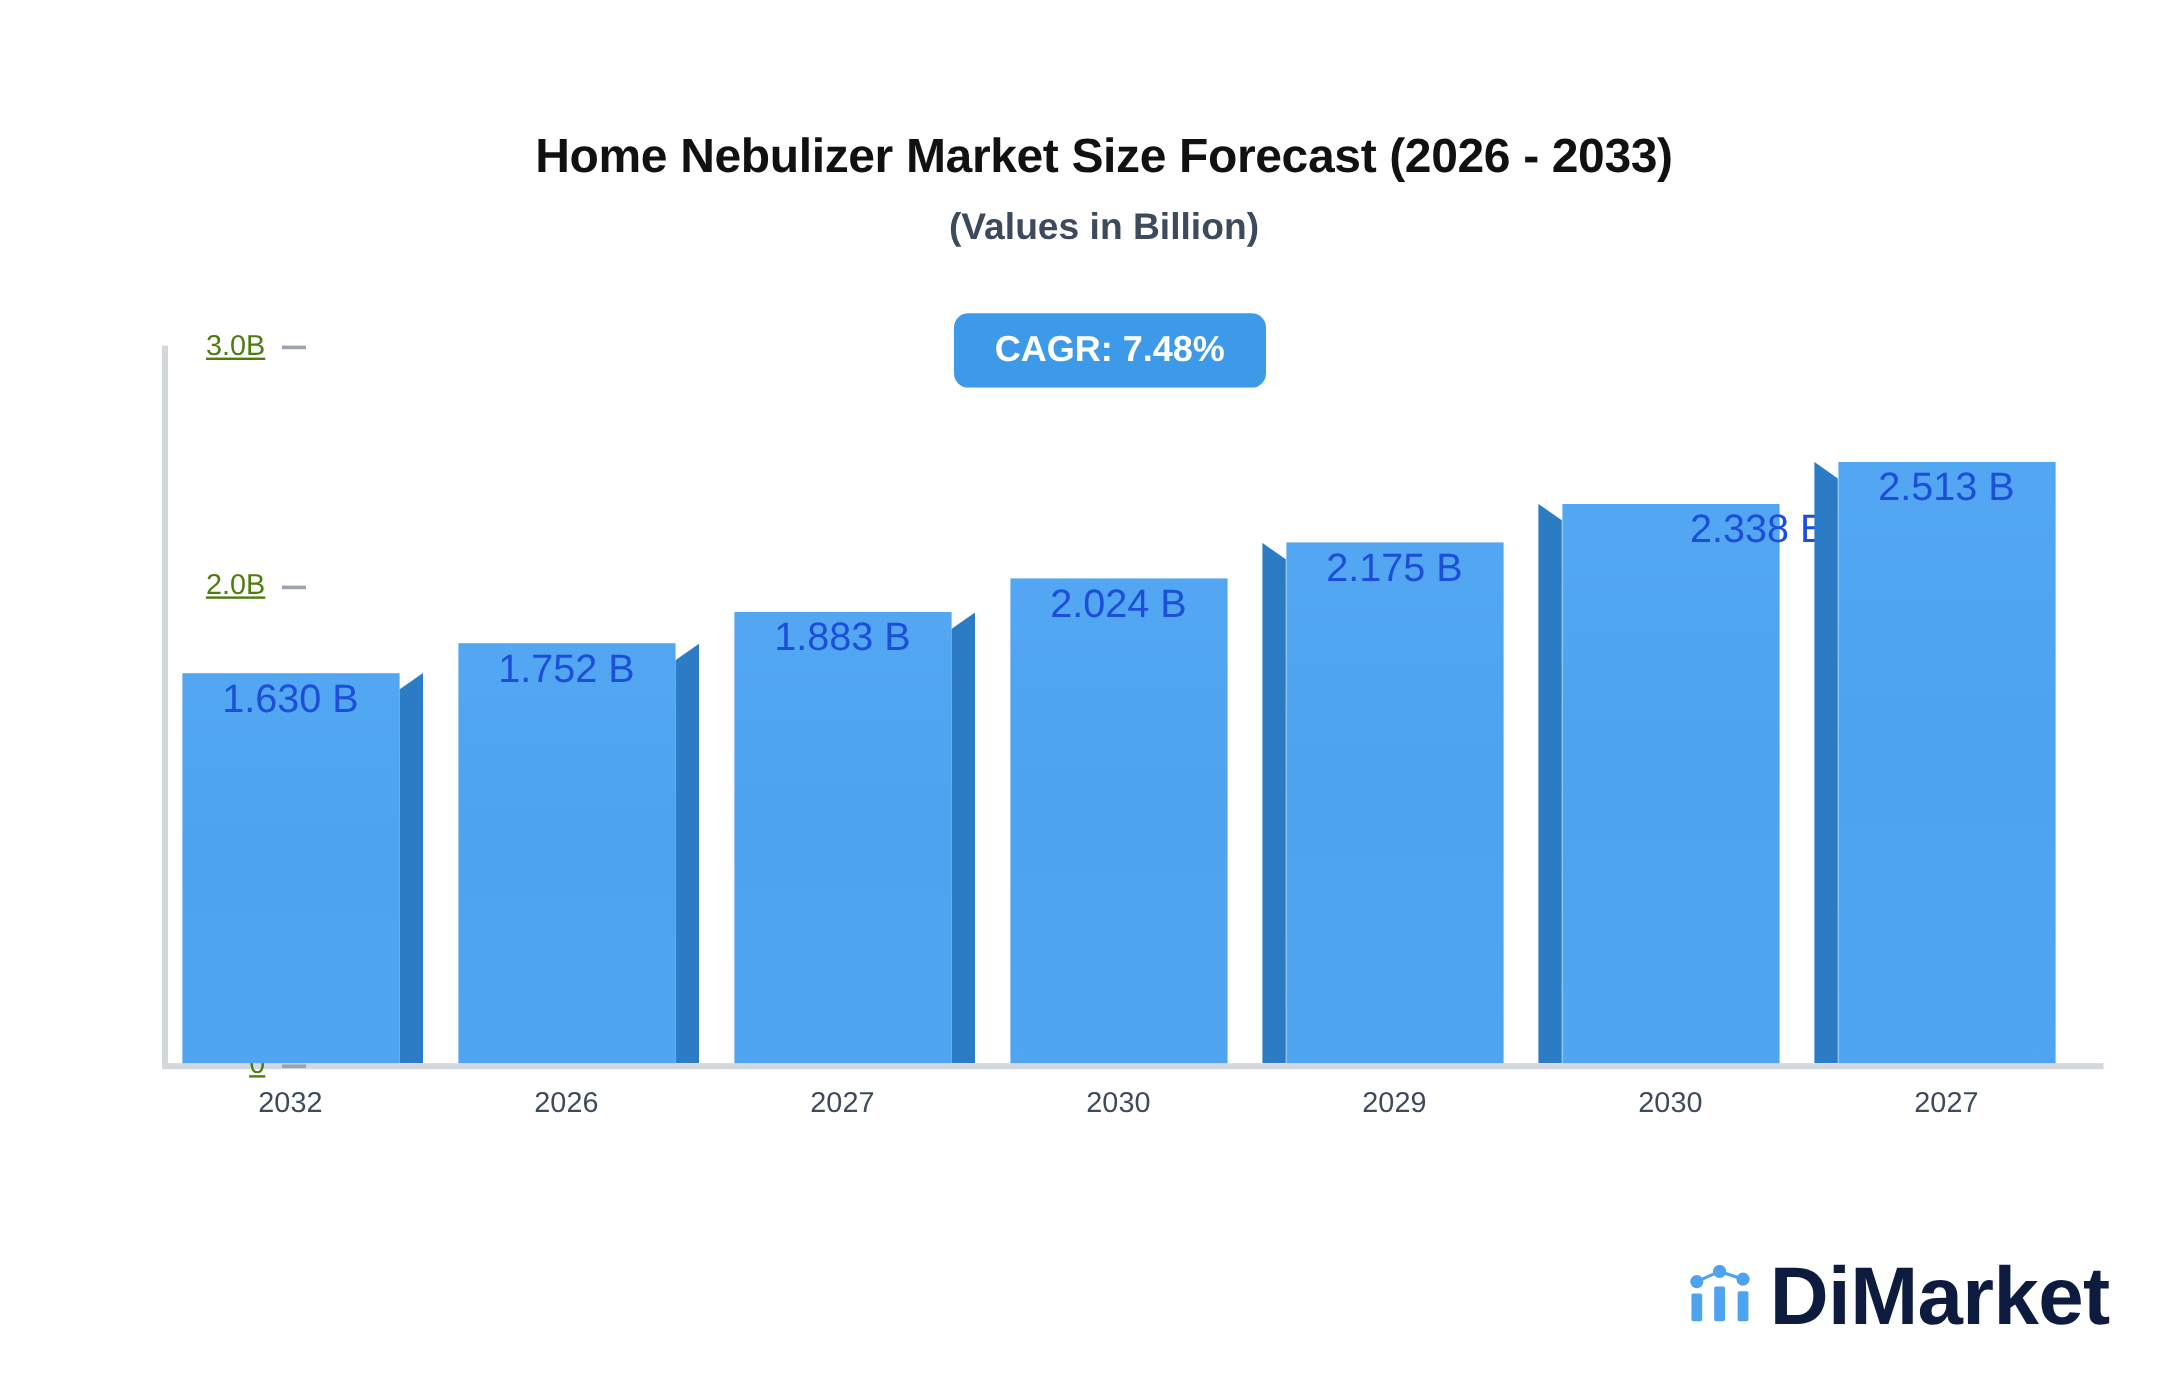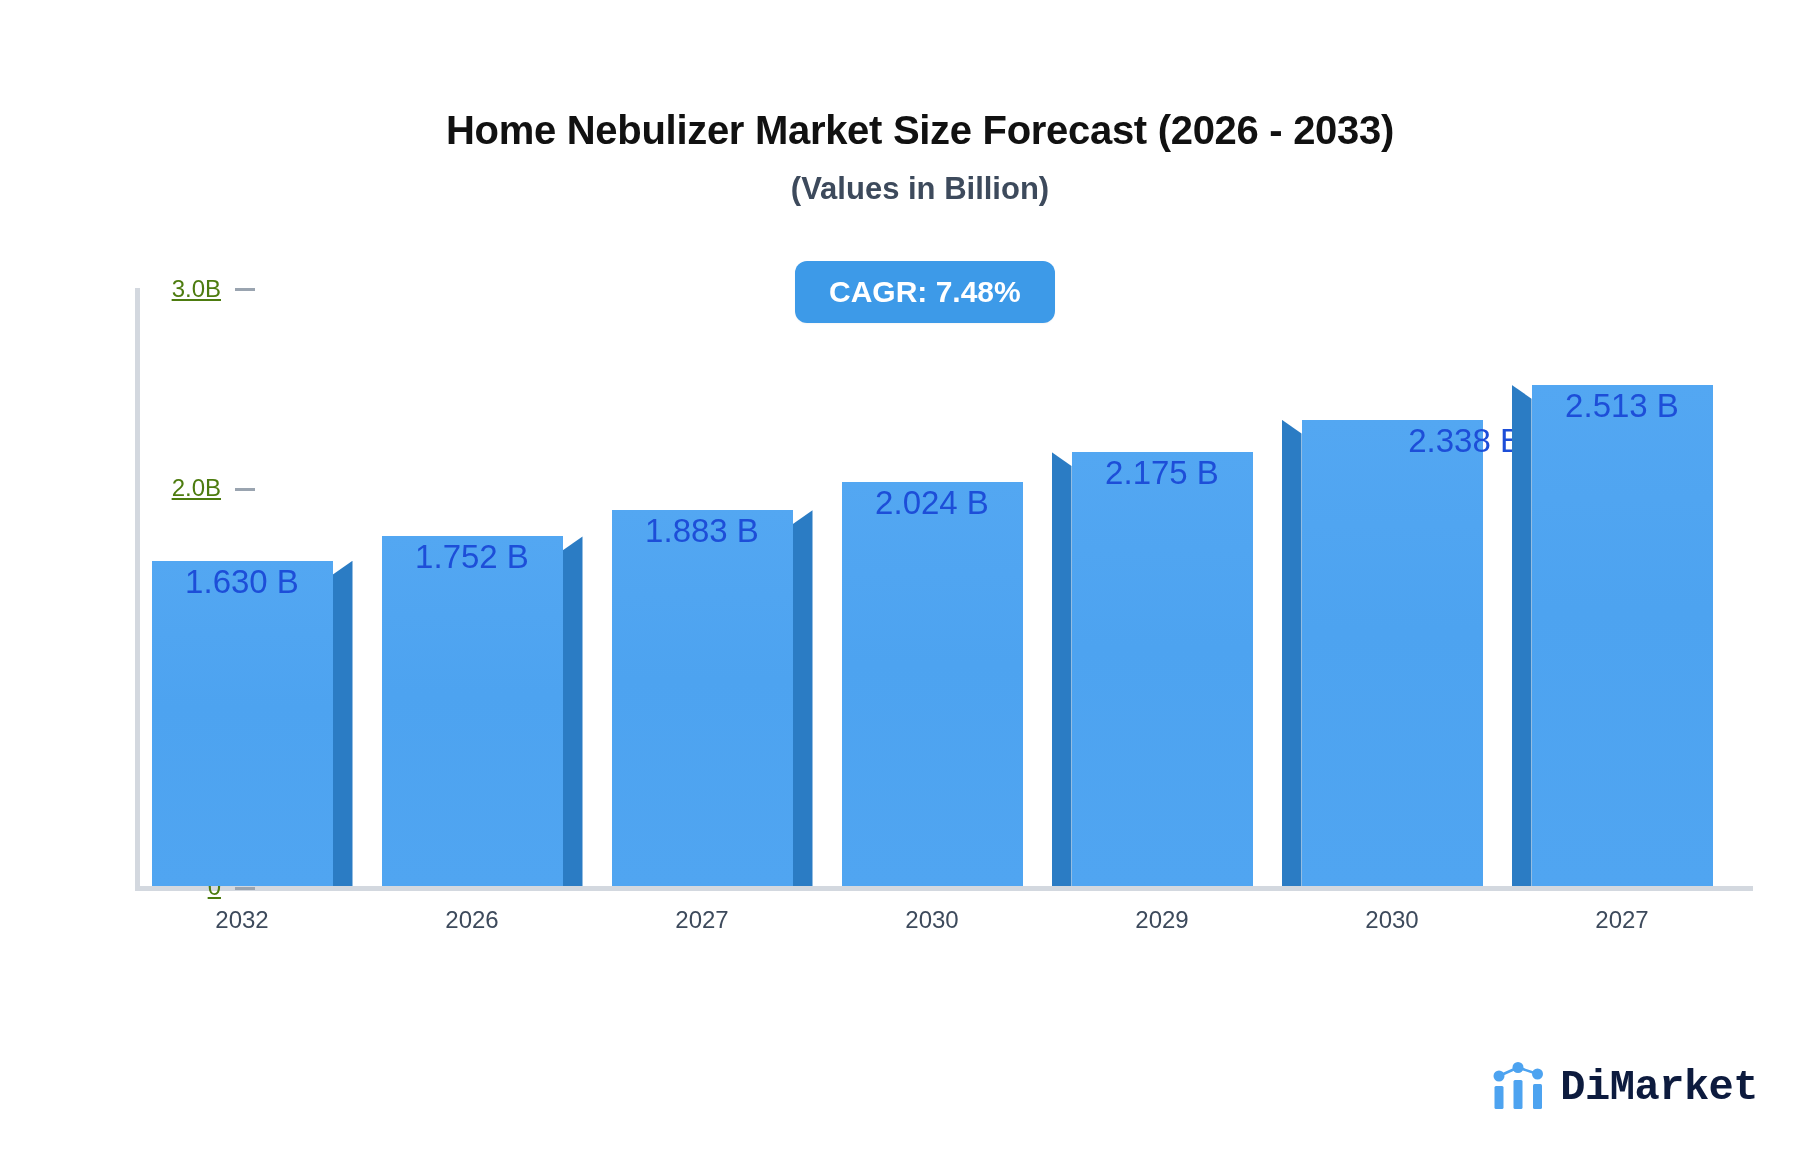--- a/index.html
+++ b/index.html
@@ -169,22 +169,22 @@
   
   .logo {
     position: absolute;
     right: 42px;
     bottom: 42px;
     display: flex;
     align-items: center;
     gap: 14px;
   }
   .logo-text {
-    font-family: Liberation Mono, monospace;
-    font-size: 42px;
+    font-family: Liberation Sans, sans-serif;
+    font-size: 68px;
     font-weight: bold;
     color: #0d1b3e;
     letter-spacing: -0.5px;
     line-height: 1;
   }
 </style>
 </head>
 <body>
 
 <div id="stage">

